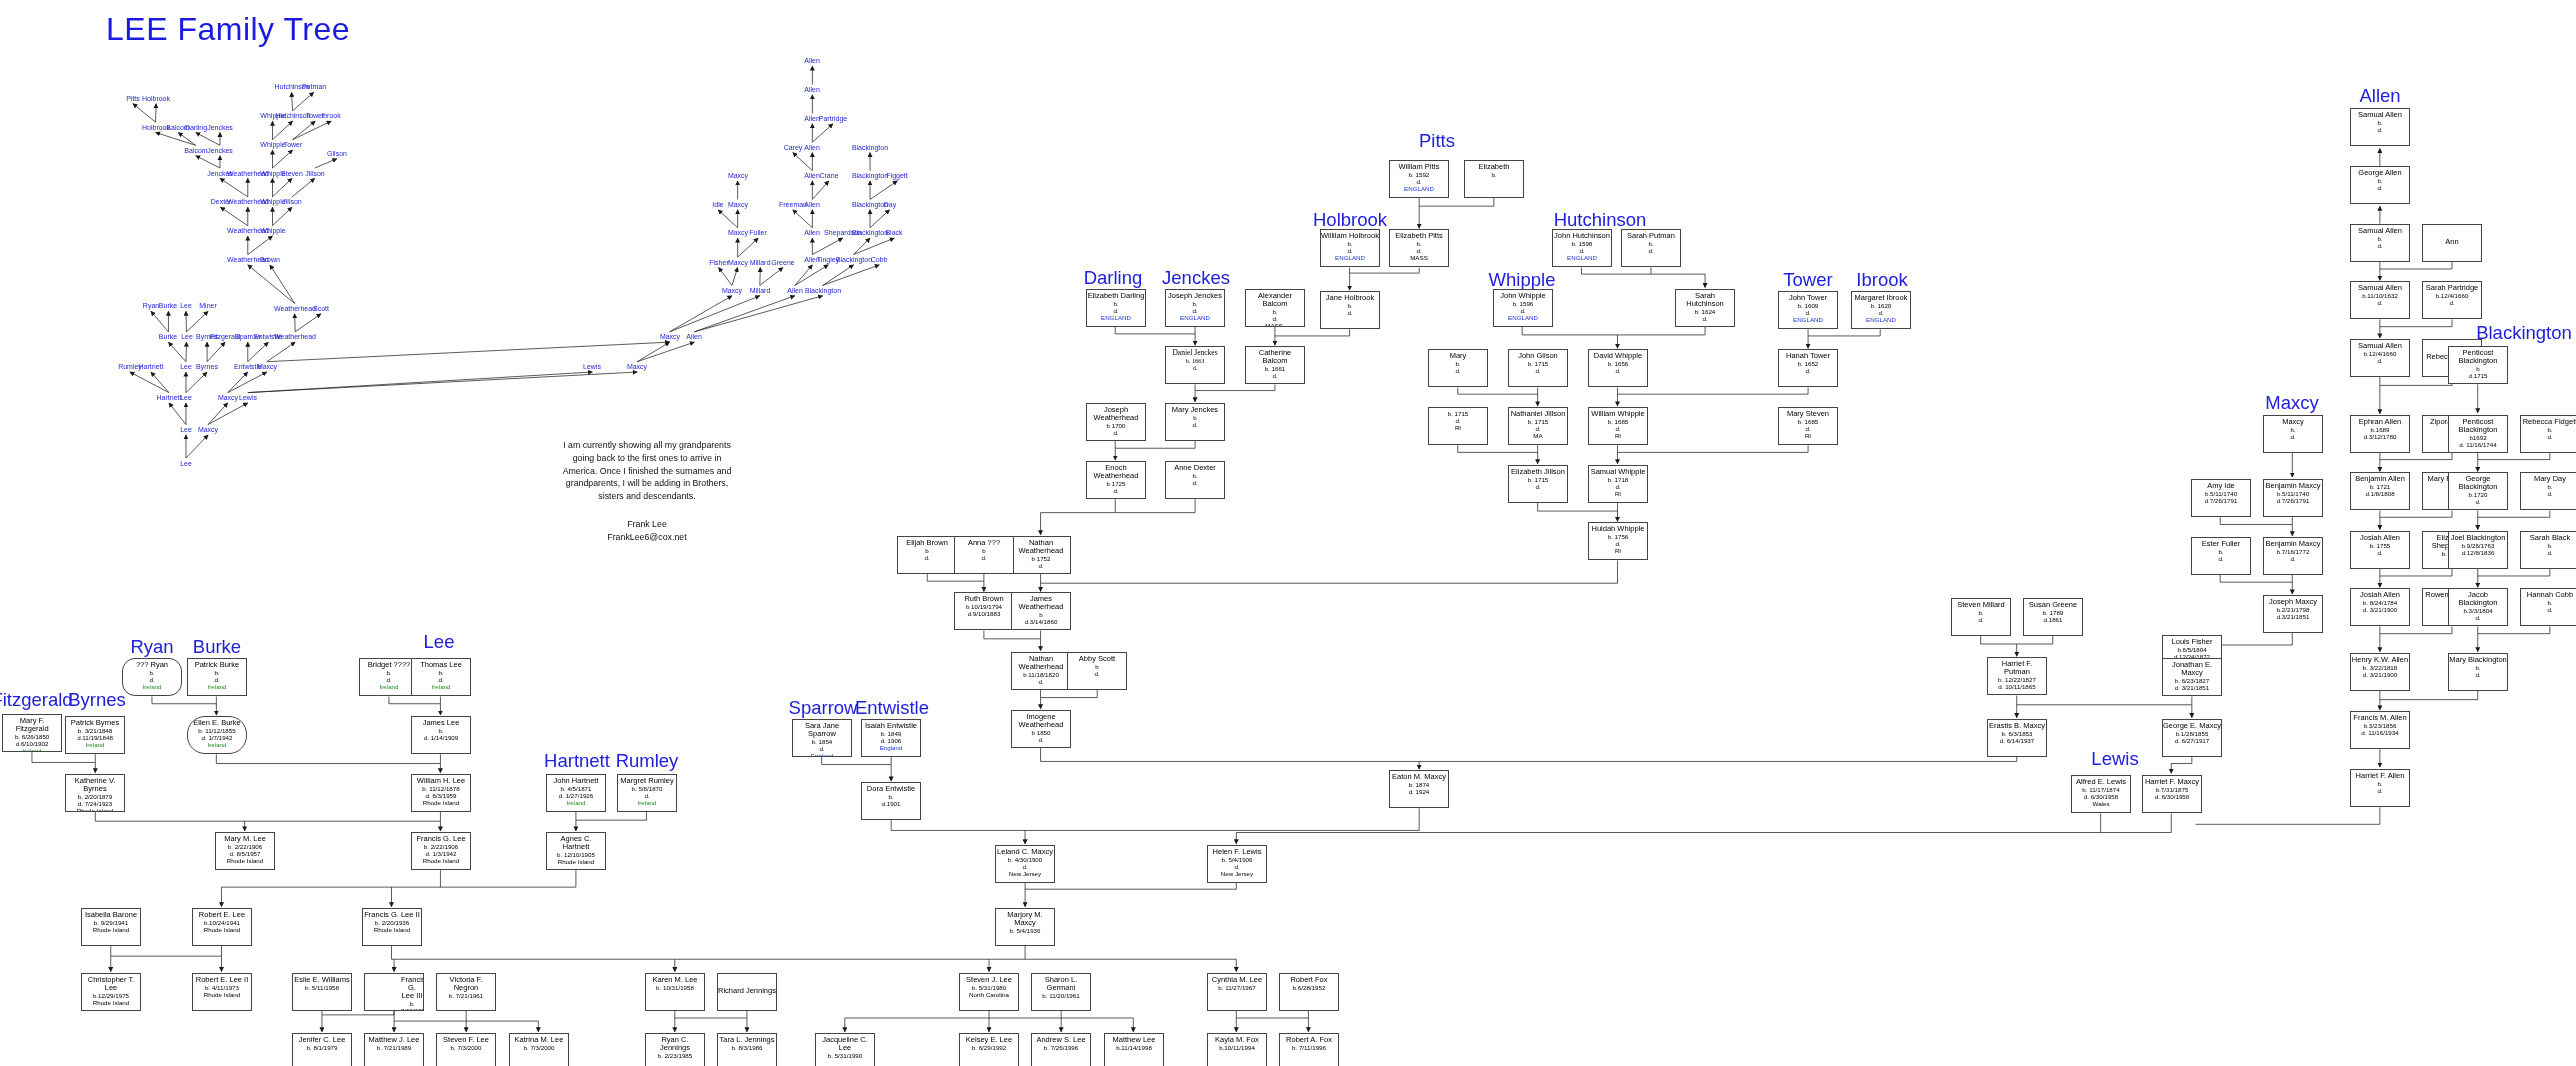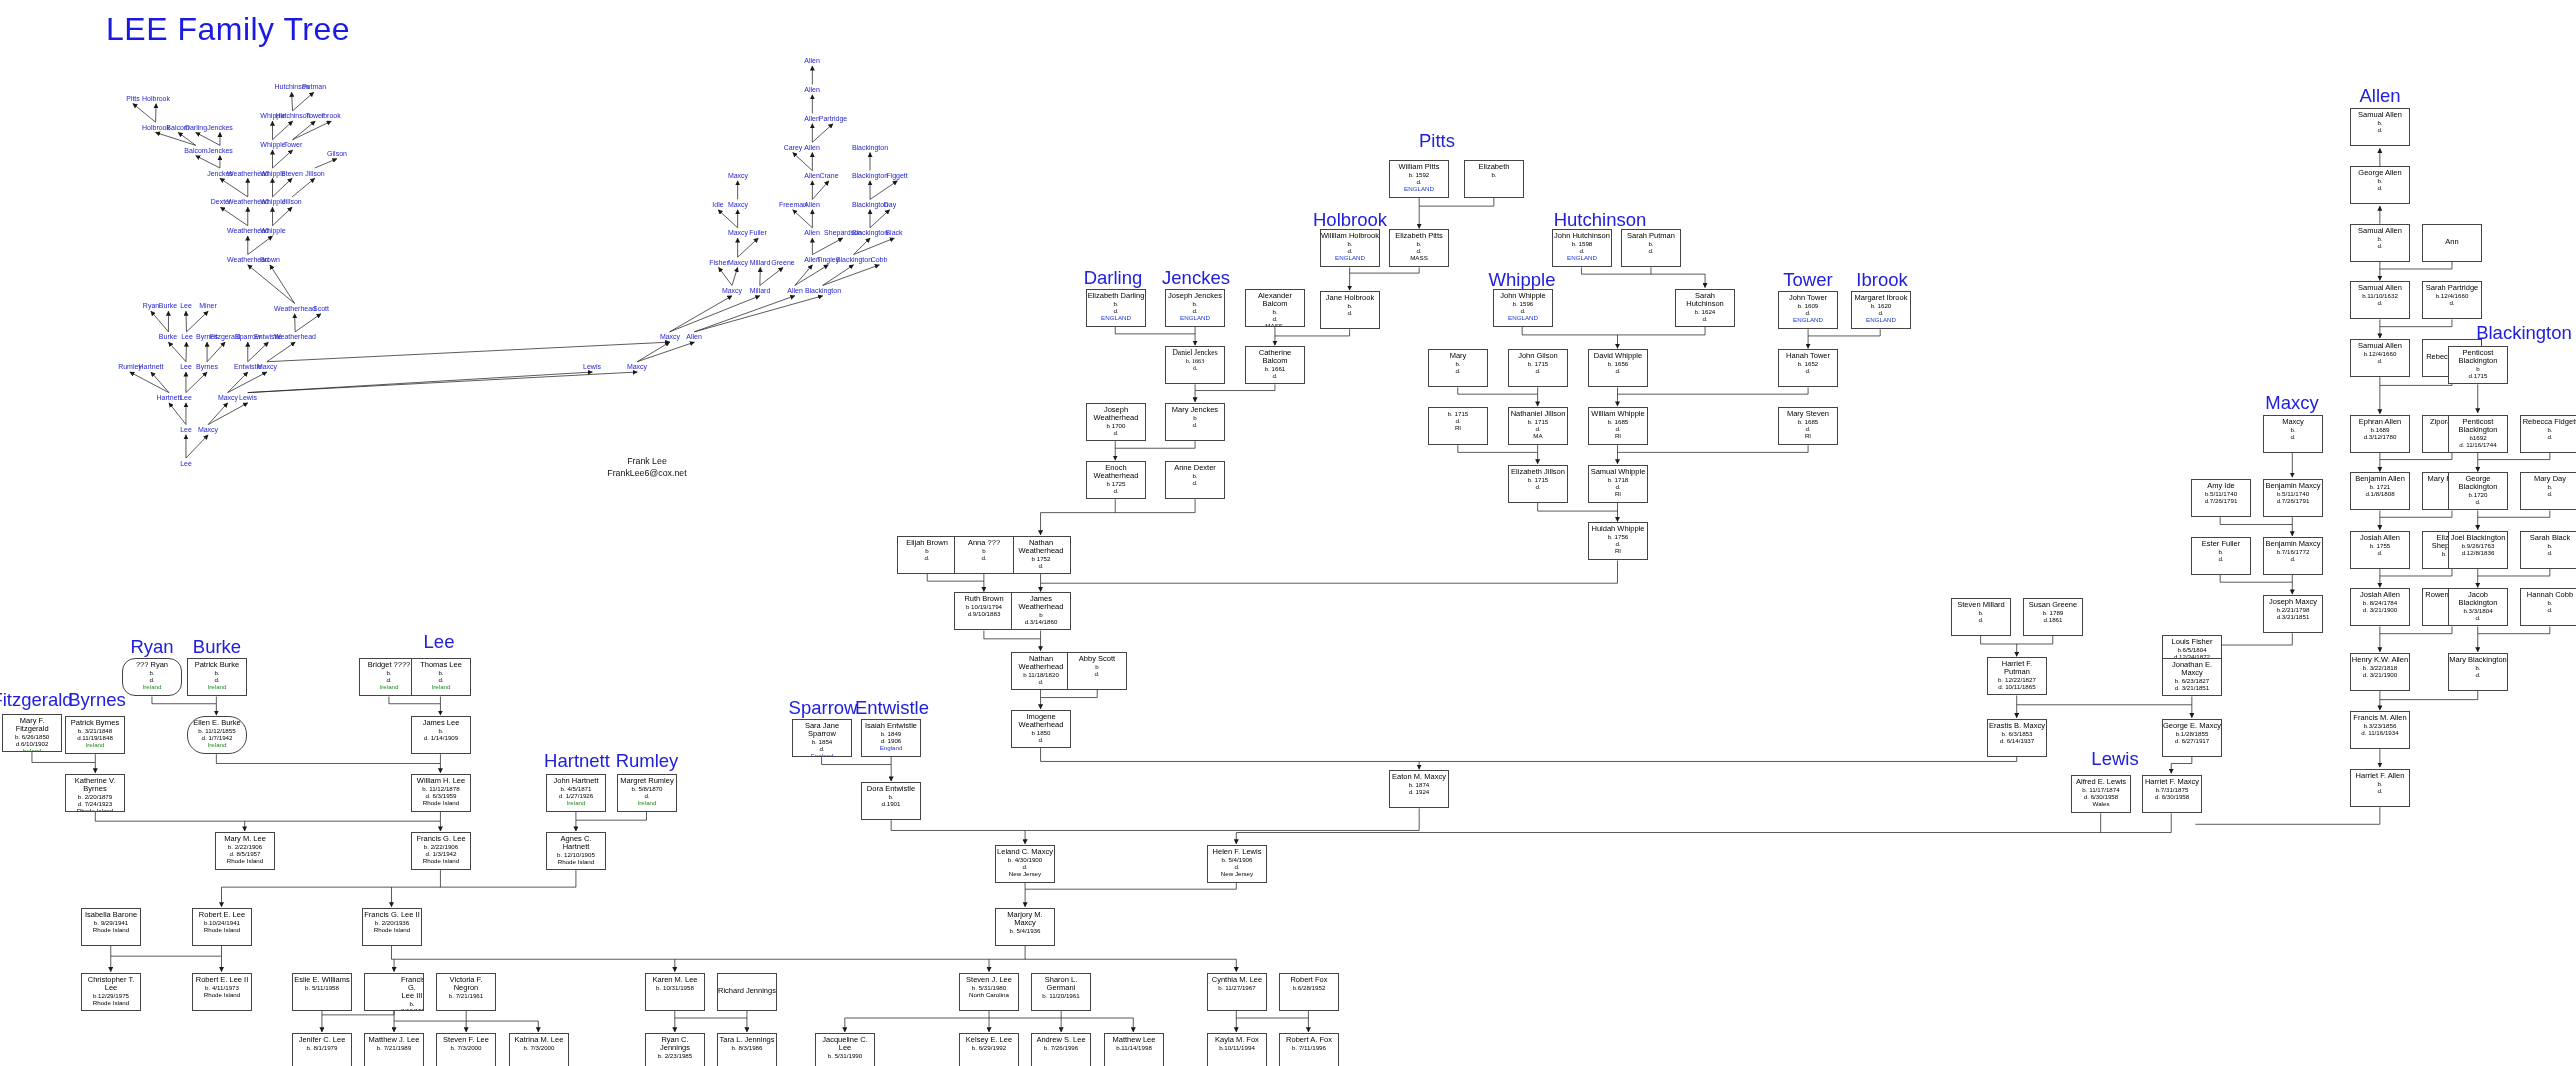--- a/index.html
+++ b/index.html
@@ -365,20 +365,25 @@
       <polyline points="1657,494 1689,462" fill="none" stroke="#1a1a1a" stroke-width="1.4" marker-end="url(#arw)"></polyline>
       <polyline points="1657,494 1736,462" fill="none" stroke="#1a1a1a" stroke-width="1.4" marker-end="url(#arw)"></polyline>
       <polyline points="1689,442 1689,407" fill="none" stroke="#1a1a1a" stroke-width="1.4" marker-end="url(#arw)"></polyline>
       <polyline points="1689,442 1727,407" fill="none" stroke="#1a1a1a" stroke-width="1.4" marker-end="url(#arw)"></polyline>
       <polyline points="1689,387 1689,351" fill="none" stroke="#1a1a1a" stroke-width="1.4" marker-end="url(#arw)"></polyline>
       <polyline points="1689,387 1742,351" fill="none" stroke="#1a1a1a" stroke-width="1.4" marker-end="url(#arw)"></polyline>
       <polyline points="1689,331 1689,296" fill="none" stroke="#1a1a1a" stroke-width="1.4" marker-end="url(#arw)"></polyline>
     </svg>
   <div class="title">LEE Family Tree</div>
   <div class="note">
+    <div style="white-space:pre-line;">I am currently showing all my grandparents
+going back to the first ones to arrive in
+America.  Once I finished the surnames and
+grandparents, I will be adding in Brothers,
+sisters and descendants.</div>
     <div class="sig">Frank Lee</div>
     <div>FrankLee6@cox.net</div>
   </div>
 <div class="surname-header" style="left: 1437px; top: 130px;">Pitts</div>
     <div class="surname-header" style="left: 1350px; top: 209px;">Holbrook</div>
     <div class="surname-header" style="left: 1600px; top: 209px;">Hutchinson</div>
     <div class="surname-header" style="left: 1522px; top: 269px;">Whipple</div>
     <div class="surname-header" style="left: 1808px; top: 269px;">Tower</div>
     <div class="surname-header" style="left: 1882px; top: 269px;">Ibrook</div>
     <div class="surname-header" style="left: 1113px; top: 267px;">Darling</div>

